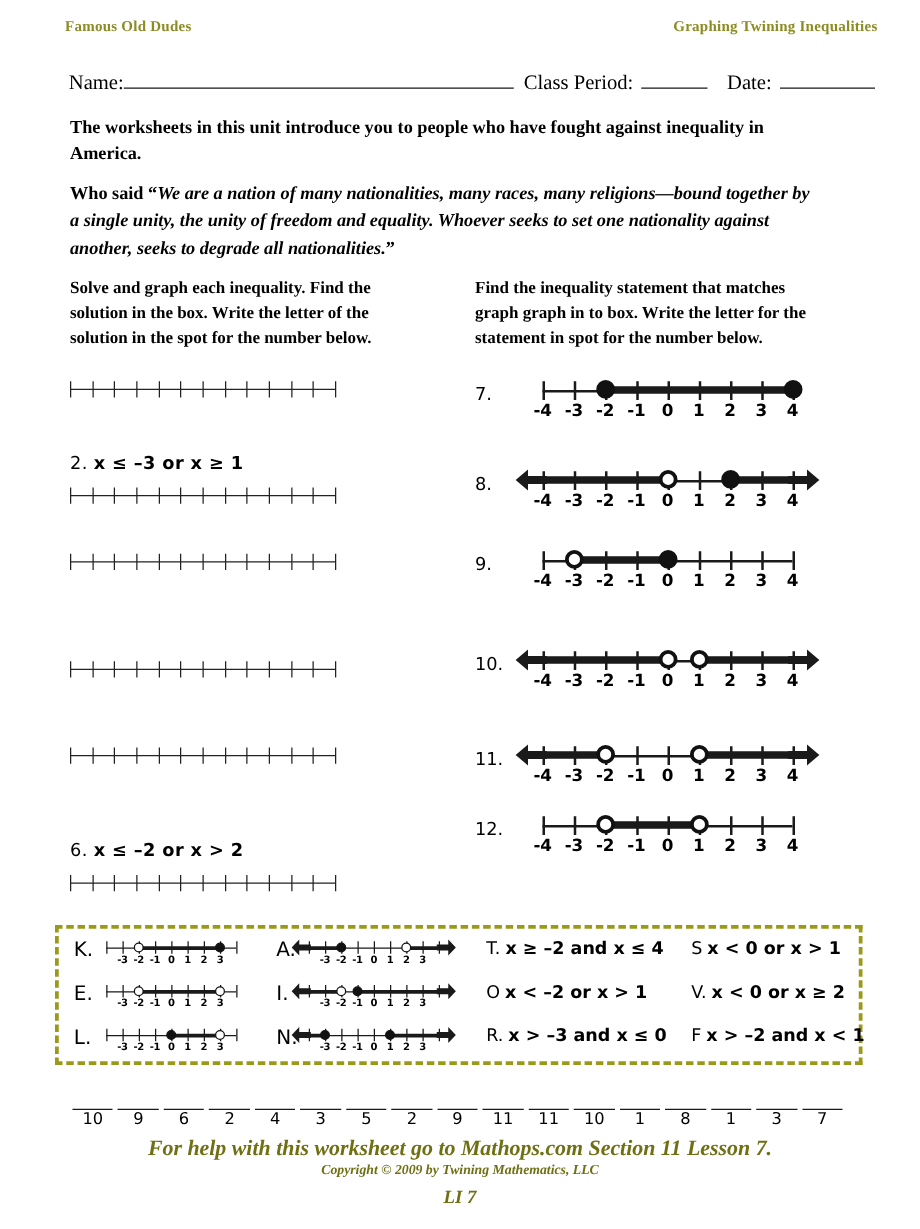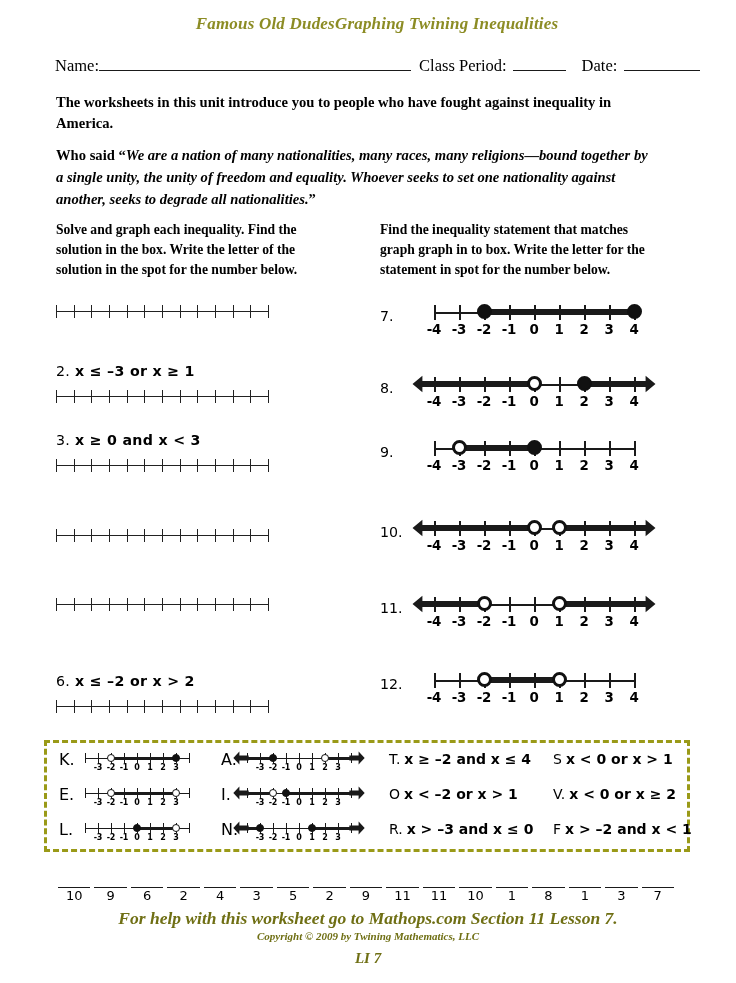--- a/index.html
+++ b/index.html
@@ -16,25 +16,24 @@
     overflow: hidden;
   }
 
   
   .hdr {
     position: absolute;
     top: 14px;
     left: 52px;
     right: 34px;
     display: flex;
-    justify-content: center;
+    justify-content: space-between;
     font-family: "Liberation Serif", serif;
-    font-style: italic;
     font-weight: bold;
-    font-size: 17px;
+    font-size: 12px;
     color: #8c8c24;
     letter-spacing: .2px;
   }
 
   
   .namerow {
     position: absolute;
     top: 56px;
     left: 55px;
     right: 36px;
@@ -394,21 +393,20 @@
         <div class="tk" style="left: 106px;"></div>
         <div class="tk" style="left: 123.667px;"></div>
         <div class="tk" style="left: 141.333px;"></div>
         <div class="tk" style="left: 159px;"></div>
         <div class="tk" style="left: 176.667px;"></div>
         <div class="tk" style="left: 194.333px;"></div>
         <div class="tk" style="left: 212px;"></div>
       </div>
     </div>
     <div class="prob" style="top: 432px;">
-      <div class="ptext"><span class="pnum">3.  </span><span>x ≥ 0 and x &lt; 3</span></div>
       <div class="blankline">
         <div class="axis"></div>
         <div class="tk" style="left: 0px;"></div>
         <div class="tk" style="left: 17.6667px;"></div>
         <div class="tk" style="left: 35.3333px;"></div>
         <div class="tk" style="left: 53px;"></div>
         <div class="tk" style="left: 70.6667px;"></div>
         <div class="tk" style="left: 88.3333px;"></div>
         <div class="tk" style="left: 106px;"></div>
         <div class="tk" style="left: 123.667px;"></div>
@@ -635,21 +633,21 @@
           <span style="left: 50px;">-2</span>
           <span style="left: 75px;">-1</span>
           <span style="left: 100px;">0</span>
           <span style="left: 125px;">1</span>
           <span style="left: 150px;">2</span>
           <span style="left: 175px;">3</span>
           <span style="left: 200px;">4</span>
         </div>
       </div>
     </div>
-    <div class="graph" style="top: 664px; height: 48px;">
+    <div class="graph" style="top: 644px; height: 48px;">
       <div class="gnum">12.</div>
       <div class="gwrap">
         <div class="axis"></div>
         <div class="tk" style="left: 8px;"></div>
         <div class="tk" style="left: 33px;"></div>
         <div class="tk" style="left: 58px;"></div>
         <div class="tk" style="left: 83px;"></div>
         <div class="tk" style="left: 108px;"></div>
         <div class="tk" style="left: 133px;"></div>
         <div class="tk" style="left: 158px;"></div>

